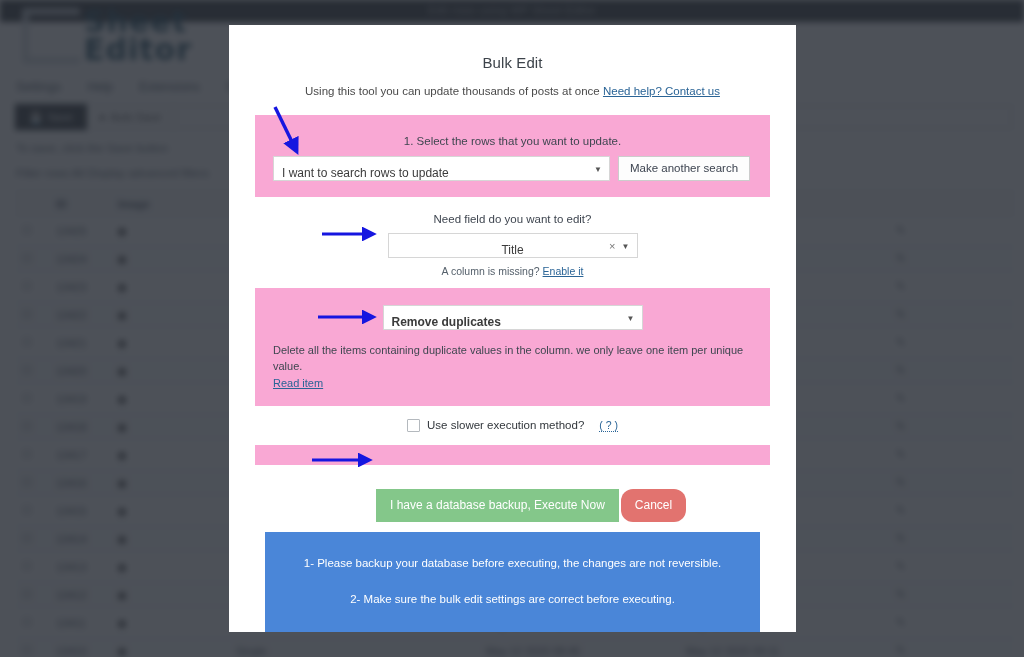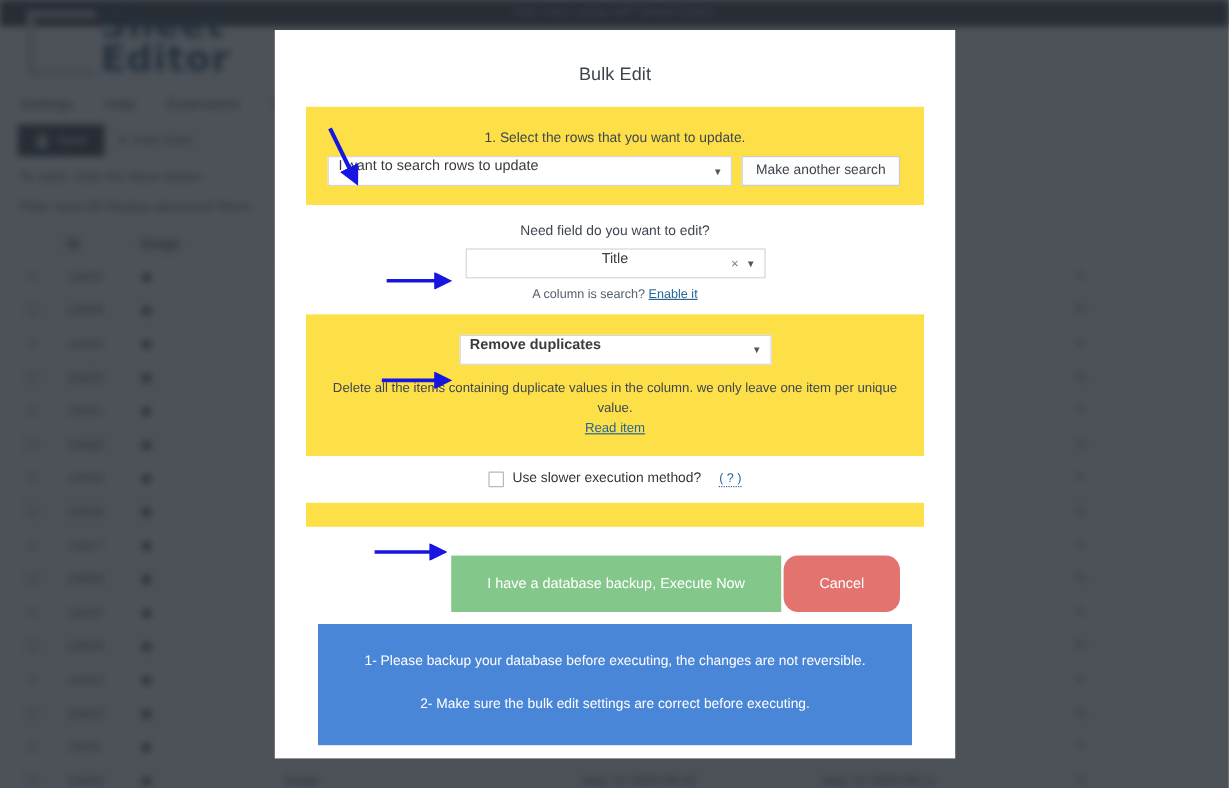--- a/index.html
+++ b/index.html
@@ -126,39 +126,39 @@
     text-align: center;
     font-size: 11.5px; color: #4a4a4a;
     margin: 14px 0 0 0;
   }
   .m-sub a { color: #2a6496; text-decoration: underline; }
 
   .band {
     margin: 0 26px;
     padding: 0;
   }
-  .band-gray { background: #fde047; }
+  .band-gray { background: #f9a8d4; }
   .band-white { background: #ffffff; }
 
   .sec-label {
     text-align: center;
     font-size: 11.5px; color: #3f4650;
     padding: 0;
   }
 
   
   #sec1 { margin-top: 18px; padding: 20px 18px 16px 18px; }
   #sec1 .sec-label { margin-bottom: 9px; }
   #sec1 .row { display: flex; align-items: stretch; justify-content: flex-start; }
   .select-box {
     position: relative;
     background: #fff;
     border: 1px solid #d6d6d6;
     height: 25px;
-    display: flex; align-items: flex-start;
+    display: flex; align-items: flex-end;
     font-size: 12px; color: #3b3b3b;
     padding: 0 22px 0 8px;
   }
   .select-box .caret {
     position: absolute; right: 7px; top: 50%;
     transform: translateY(-50%);
     font-size: 8px; color: #555;
   }
   #search-select { width: 337px; }
   .plain-btn {
@@ -192,21 +192,20 @@
     margin-top: 7px;
   }
   .note a { color: #2a6496; text-decoration: underline; }
 
   
   #sec3 { padding: 17px 18px 14px 18px; }
   #sec3 .sec-label { margin-bottom: 9px; }
   #sec3 .row { display: flex; justify-content: center; }
   #type-select { width: 260px; font-weight: bold; }
   .desc {
-    text-align: center;
     font-size: 11px; color: #3f4650;
     margin-top: 13px;
     line-height: 1.45;
   }
   .desc a { color: #2a6496; text-decoration: underline; display: block; margin-top: 1px; }
 
   
   #sec4 {
     padding: 13px 18px;
     display: flex; align-items: center; justify-content: center; gap: 7px;
@@ -225,22 +224,22 @@
   
   #btn-row {
     display: flex;
     margin: 24px 0 0 0;
     padding-left: 147px;
   }
   .btn {
     border: none;
     color: #fff;
     font-size: 12px;
-    padding: 0 30px;
-    height: 47px;
+    padding: 0 14px;
+    height: 33px;
     line-height: 33px;
     cursor: pointer;
     font-family: "Liberation Sans", sans-serif;
   }
   #btn-execute { background: #84c78a; }
   #btn-cancel  { background: #e2736f; margin-left: 2px; border-radius: 12px; }
 
   
   #info-box {
     margin: 10px 36px 0 36px;
@@ -463,20 +462,23 @@
   </div>
 </div>
 
 <div id="overlay"></div>
 
 <div id="modal">
   <div id="modal-inner">
 
     <h1 class="m-title">Bulk Edit</h1>
 
+    <p class="m-sub">
+      <span>Using this tool you can update thousands of posts at once </span><a href="#">Need help? Contact us</a>
+    </p>
 
     <div id="sec1" class="band band-gray">
       <div class="sec-label">1. Select the rows that you want to update.</div>
       <div class="row">
         <div id="search-select" class="select-box">
           <span>I want to search rows to update</span>
           <span class="caret">▼</span>
         </div>
         <button class="plain-btn">Make another search</button>
       </div>
@@ -485,21 +487,21 @@
     <div id="sec2" class="band band-white">
       <div class="sec-label">Need field do you want to edit?</div>
       <div class="row">
         <div id="field-select" class="select-box">
           <span class="val">Title</span>
           <span class="clear">×</span>
           <span class="caret">▼</span>
         </div>
       </div>
       <div class="note">
-        <span>A column is search? </span><a href="#">Enable it</a>
+        <span>A column is missing? </span><a href="#">Enable it</a>
       </div>
     </div>
 
     <div id="sec3" class="band band-gray">
       <div class="row">
         <div id="type-select" class="select-box">
           <span>Remove duplicates</span>
           <span class="caret">▼</span>
         </div>
       </div>

